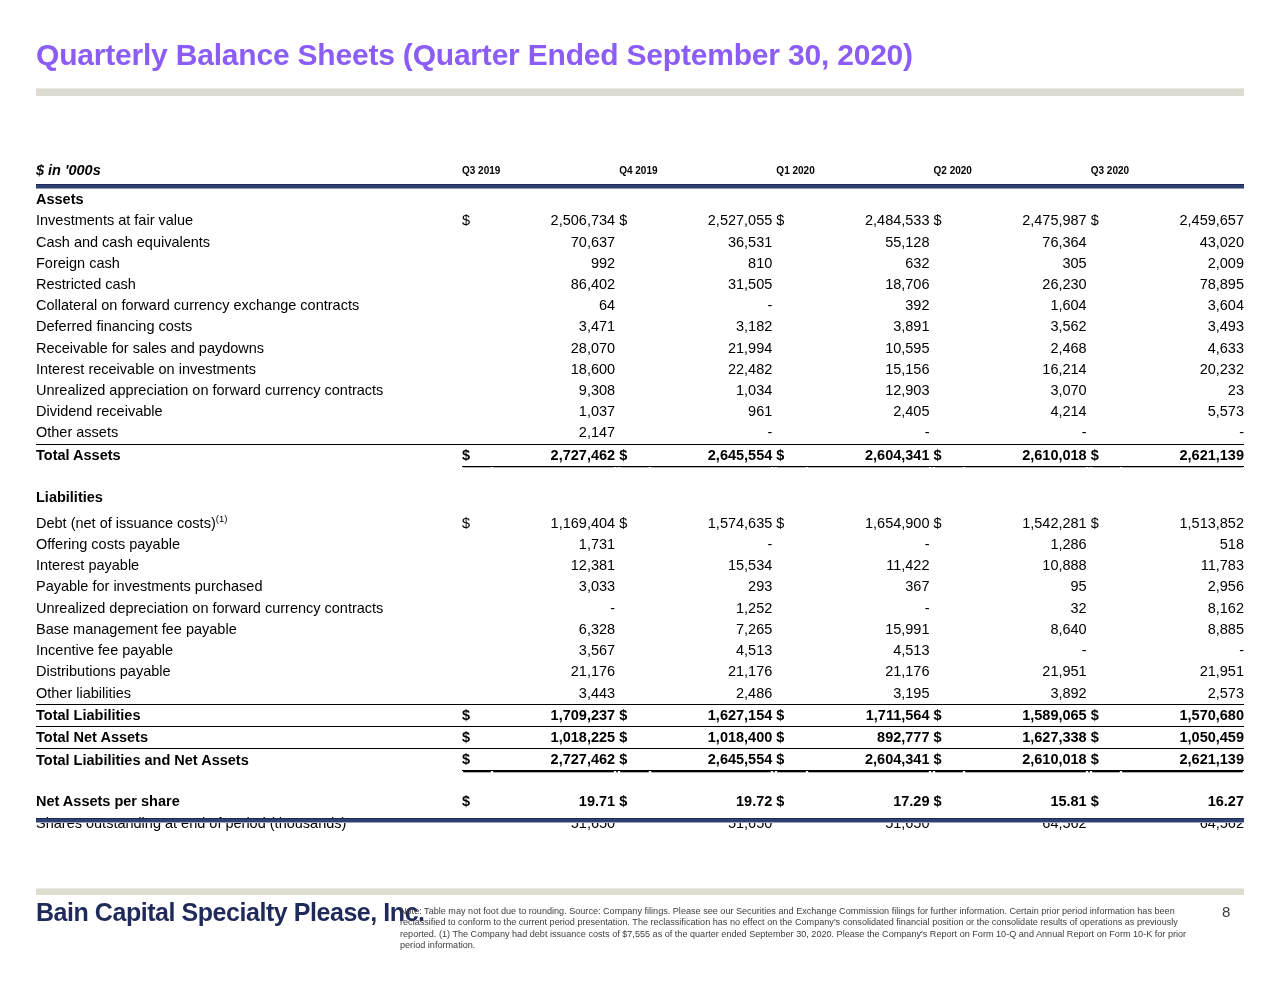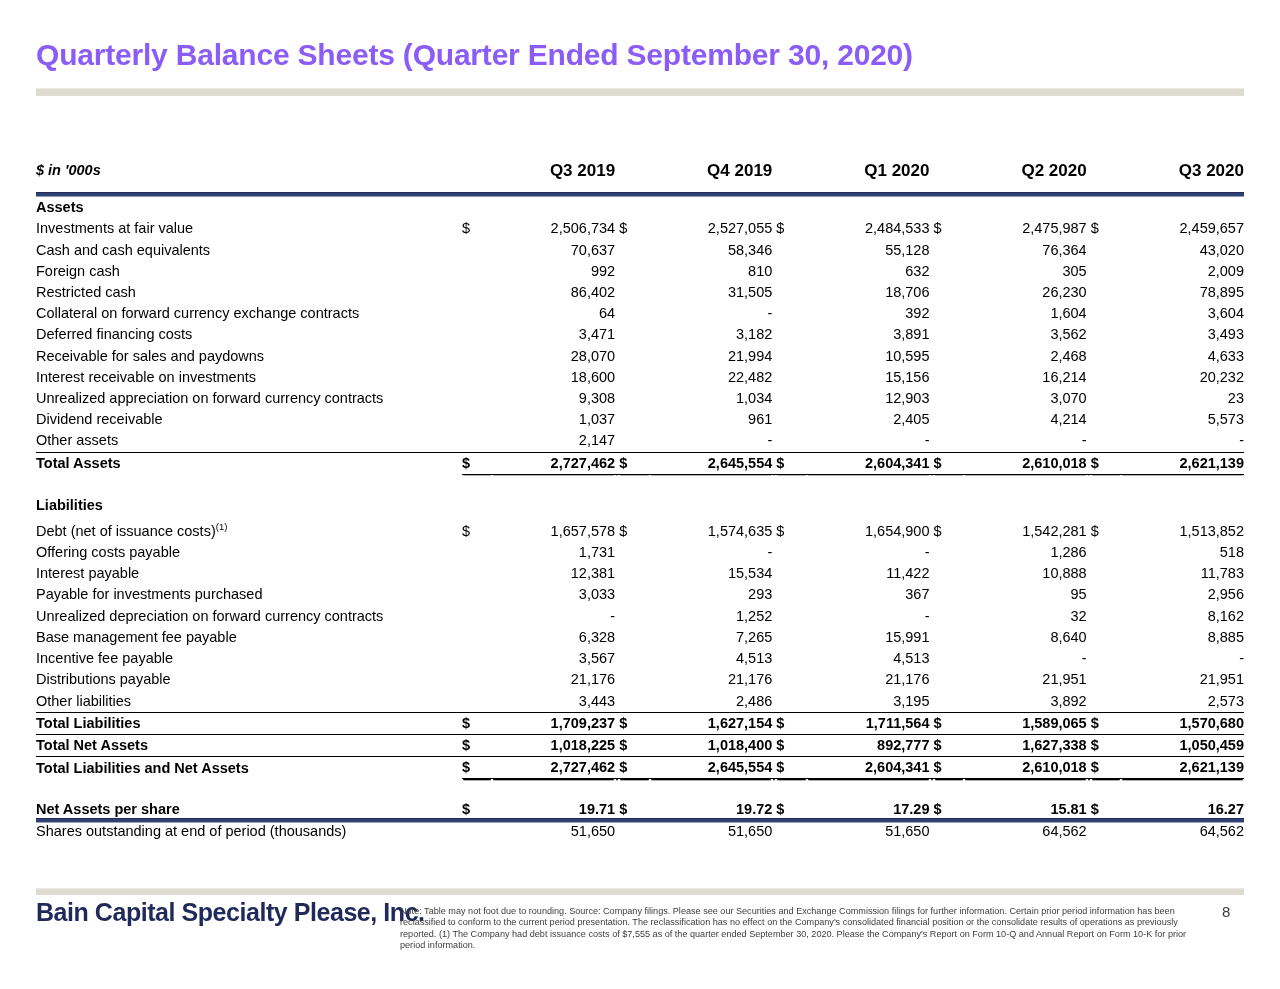--- a/index.html
+++ b/index.html
@@ -80,25 +80,25 @@
   
   .hdr-label {
     font-style: italic;
     font-weight: bold;
     font-size: 14.5px;
     text-align: left;
     padding-left: 2px;
   }
   .hdr-col {
     font-weight: bold;
-    font-size: 17px;
-    text-align: right;
+    font-size: 10px;
+    text-align: left;
   }
   tr.header-row td {
-    padding-bottom: 10px;
+    padding-bottom: 2px;
   }
   tr.header-rule td {
     height: 5px;
     line-height: 0;
     padding: 0;
   }
   .navy-rule {
     height: 3px;
     background: #2e4272;
     border-top: 1px solid #1f2a5a;
@@ -260,21 +260,21 @@
           <td class=""></td>
           <td class="cur">$</td>
           <td class="num">2,459,657</td>
         </tr>
         <tr>
           <td class="lbl">Cash and cash equivalents</td>
           <td class="cur"></td>
           <td class="num">70,637</td>
           <td class=""></td>
           <td class="cur"></td>
-          <td class="num">58,346</td>
+          <td class="num">36,531</td>
           <td class=""></td>
           <td class="cur"></td>
           <td class="num">55,128</td>
           <td class=""></td>
           <td class="cur"></td>
           <td class="num">76,364</td>
           <td class=""></td>
           <td class="cur"></td>
           <td class="num">43,020</td>
         </tr>
@@ -464,21 +464,21 @@
           <td class=""></td>
           <td class=""></td>
           <td class=""></td>
           <td class=""></td>
           <td class=""></td>
           <td class=""></td>
         </tr>
         <tr>
           <td class="lbl">Debt (net of issuance costs)<span class="sup">(1)</span></td>
           <td class="cur">$</td>
-          <td class="num">1,657,578</td>
+          <td class="num">1,169,404</td>
           <td class=""></td>
           <td class="cur">$</td>
           <td class="num">1,574,635</td>
           <td class=""></td>
           <td class="cur">$</td>
           <td class="num">1,654,900</td>
           <td class=""></td>
           <td class="cur">$</td>
           <td class="num">1,542,281</td>
           <td class=""></td>

